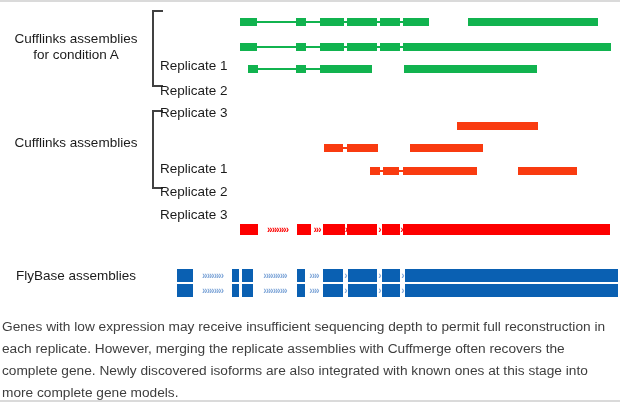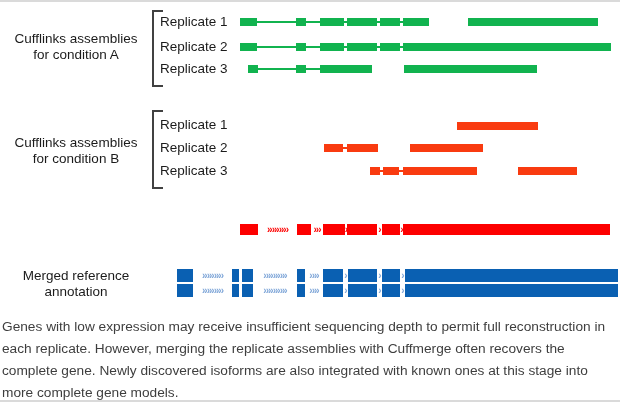--- a/index.html
+++ b/index.html
@@ -8,21 +8,21 @@
     font-family:"Liberation Sans","DejaVu Sans",sans-serif;
   }
   .rule{position:absolute;left:0;width:620px;background:#dadada;}
   .rule.top{top:0;height:2px;}
   .rule.bottom{top:400px;height:2px;}
   .grp-label{
     position:absolute;text-align:center;color:#1b1b1b;
     font-size:13.5px;line-height:15.5px;
   }
   .rep-label{
-    position:absolute;left:160px;color:#1b1b1b;font-size:13.5px;line-height:14px;white-space:nowrap;
+    position:absolute;left:160px;color:#1b1b1b;font-size:13.5px;line-height:14px;white-space:nowrap;margin-top:44px;
   }
   .bracket{
     position:absolute;width:9px;
     border-left:2px solid #414141;border-top:2px solid #414141;border-bottom:2px solid #414141;
   }
   .track-row{position:absolute;left:0;width:620px;}
   .exon{position:absolute;top:0;height:100%;}
   .tf-line{position:absolute;height:2px;}
   .chevrons{
     position:absolute;top:0;height:100%;
@@ -39,27 +39,25 @@
 
 <div class="page">
   <div class="rule top"></div>
 
   <div class="grp-label" style="left:0;top:31px;width:152px;">
     <div>Cufflinks assemblies</div>
     <div>for condition A</div>
   </div>
   <div class="grp-label" style="left:0;top:135px;width:152px;">
     <div>Cufflinks assemblies</div>
-    <div>for condition B</div>
   </div>
   <div class="grp-label" style="left:0;top:212px;width:160px;">
   </div>
   <div class="grp-label" style="left:0;top:268px;width:152px;">
-    <div>Merged reference</div>
-    <div>annotation</div>
+    <div>FlyBase assemblies</div>
   </div>
 
   <div class="bracket" style="left:152px;top:10px;height:73px;"></div>
   <div class="bracket" style="left:152px;top:110px;height:75px;"></div>
 
   <div class="rep-label" style="top:15px;">Replicate 1</div>
   <div class="rep-label" style="top:40px;">Replicate 2</div>
   <div class="rep-label" style="top:62px;">Replicate 3</div>
   <div class="rep-label" style="top:118px;">Replicate 1</div>
   <div class="rep-label" style="top:141px;">Replicate 2</div>

